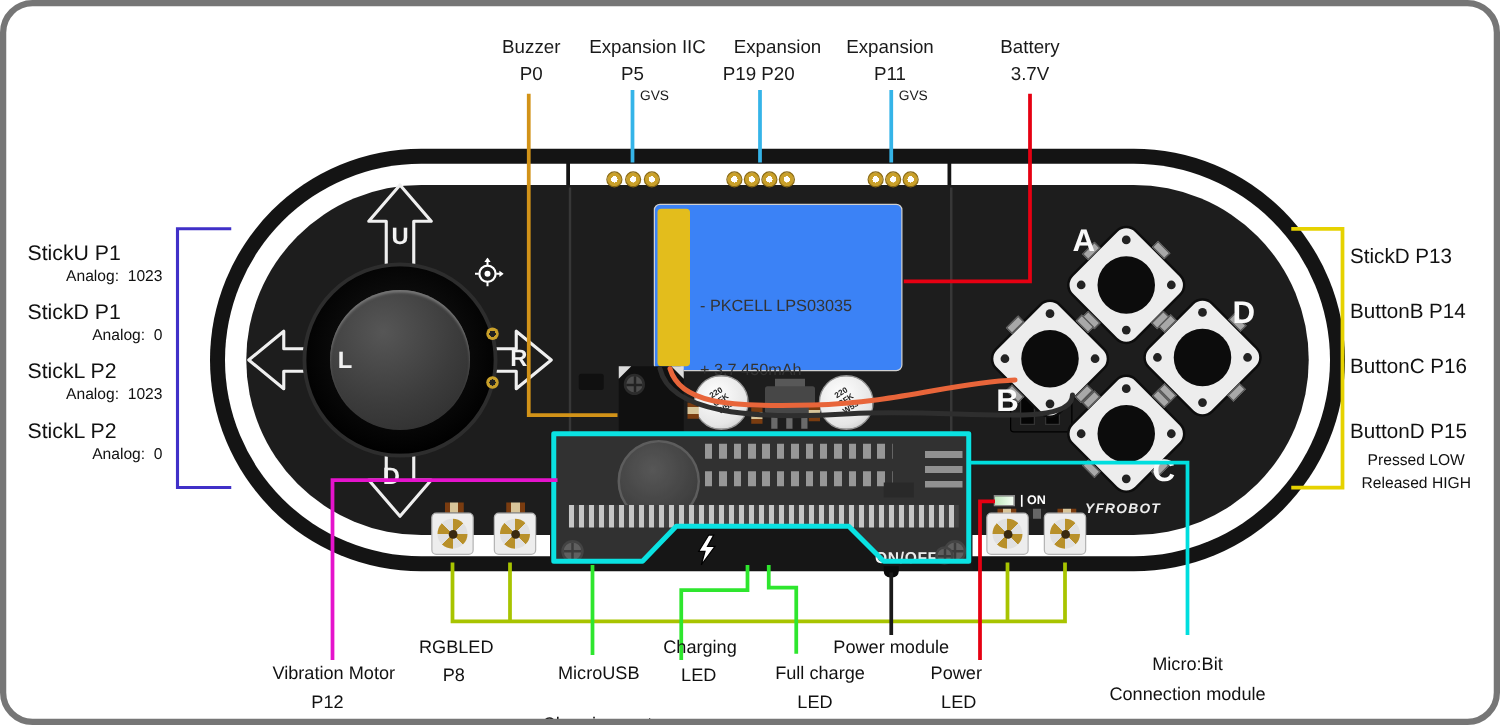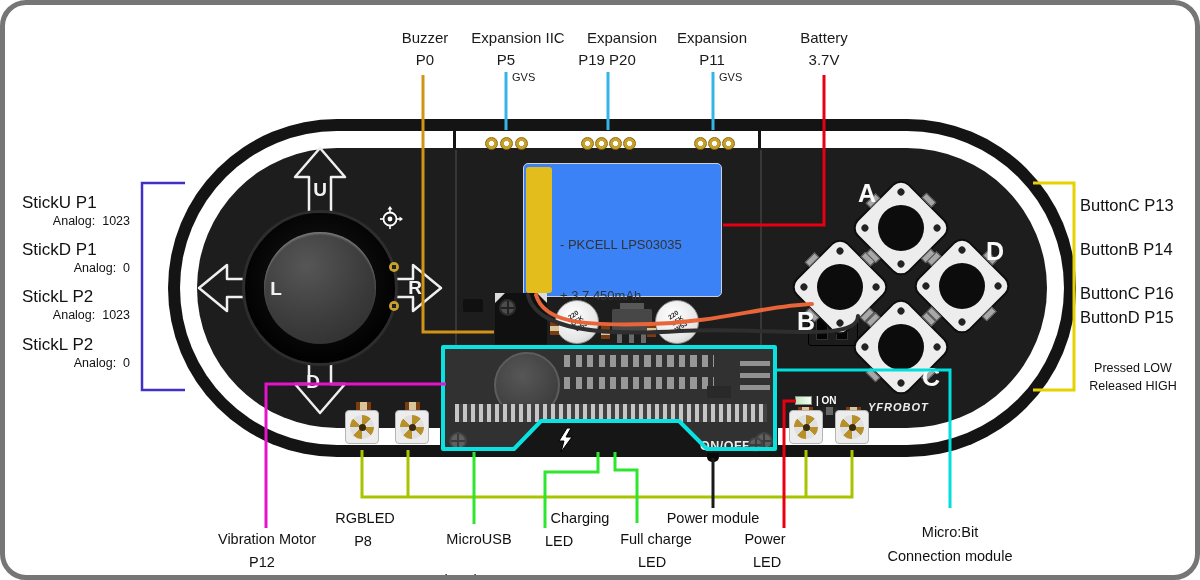--- a/index.html
+++ b/index.html
@@ -300,34 +300,34 @@
 
   <div class="abs stick-lbl" style="left:22px;top:193px;z-index:30;">StickU P1</div>
   <div class="abs analog-lbl" style="left:38px;top:214px;z-index:30;">Analog:  1023</div>
   <div class="abs stick-lbl" style="left:22px;top:240px;z-index:30;">StickD P1</div>
   <div class="abs analog-lbl" style="left:38px;top:261px;z-index:30;">Analog:  0</div>
   <div class="abs stick-lbl" style="left:22px;top:287px;z-index:30;">StickL P2</div>
   <div class="abs analog-lbl" style="left:38px;top:308px;z-index:30;">Analog:  1023</div>
   <div class="abs stick-lbl" style="left:22px;top:335px;z-index:30;">StickL P2</div>
   <div class="abs analog-lbl" style="left:38px;top:356px;z-index:30;">Analog:  0</div>
 
-  <div class="abs btn-lbl" style="left:1080px;top:196px;z-index:30;">ButtonC P13</div>
+  <div class="abs btn-lbl" style="left:1080px;top:196px;z-index:30;">StickD P13</div>
   <div class="abs btn-lbl" style="left:1080px;top:240px;z-index:30;">ButtonB P14</div>
   <div class="abs btn-lbl" style="left:1080px;top:284px;z-index:30;">ButtonC P16</div>
-  <div class="abs btn-lbl" style="left:1080px;top:308px;z-index:30;">ButtonD P15</div>
+  <div class="abs btn-lbl" style="left:1080px;top:336px;z-index:30;">ButtonD P15</div>
   <div class="abs note-lbl ctr" style="left:1133px;top:361px;z-index:30;">Pressed LOW</div>
   <div class="abs note-lbl ctr" style="left:1133px;top:379px;z-index:30;">Released HIGH</div>
 
   <div class="abs bot-lbl ctr" style="left:267px;top:531px;z-index:30;">Vibration Motor</div>
   <div class="abs bot-lbl ctr" style="left:262px;top:554px;z-index:30;">P12</div>
   <div class="abs bot-lbl ctr" style="left:365px;top:510px;z-index:30;">RGBLED</div>
   <div class="abs bot-lbl ctr" style="left:363px;top:533px;z-index:30;">P8</div>
   <div class="abs bot-lbl ctr" style="left:479px;top:531px;z-index:30;">MicroUSB</div>
   <div class="abs bot-lbl ctr" style="left:478px;top:572px;z-index:30;">Charging port</div>
-  <div class="abs bot-lbl ctr" style="left:560px;top:510px;z-index:30;margin-left:20px;">Charging</div>
+  <div class="abs bot-lbl ctr" style="left:560px;top:510px;z-index:30;">Charging</div>
   <div class="abs bot-lbl ctr" style="left:559px;top:533px;z-index:30;">LED</div>
   <div class="abs bot-lbl ctr" style="left:656px;top:531px;z-index:30;">Full charge</div>
   <div class="abs bot-lbl ctr" style="left:652px;top:554px;z-index:30;">LED</div>
   <div class="abs bot-lbl ctr" style="left:713px;top:510px;z-index:30;">Power module</div>
   <div class="abs bot-lbl ctr" style="left:765px;top:531px;z-index:30;">Power</div>
   <div class="abs bot-lbl ctr" style="left:767px;top:554px;z-index:30;">LED</div>
   <div class="abs bot-lbl ctr" style="left:950px;top:524px;z-index:30;">Micro:Bit</div>
   <div class="abs bot-lbl ctr" style="left:950px;top:548px;z-index:30;">Connection module</div>
 
   <div class="frame"></div>

